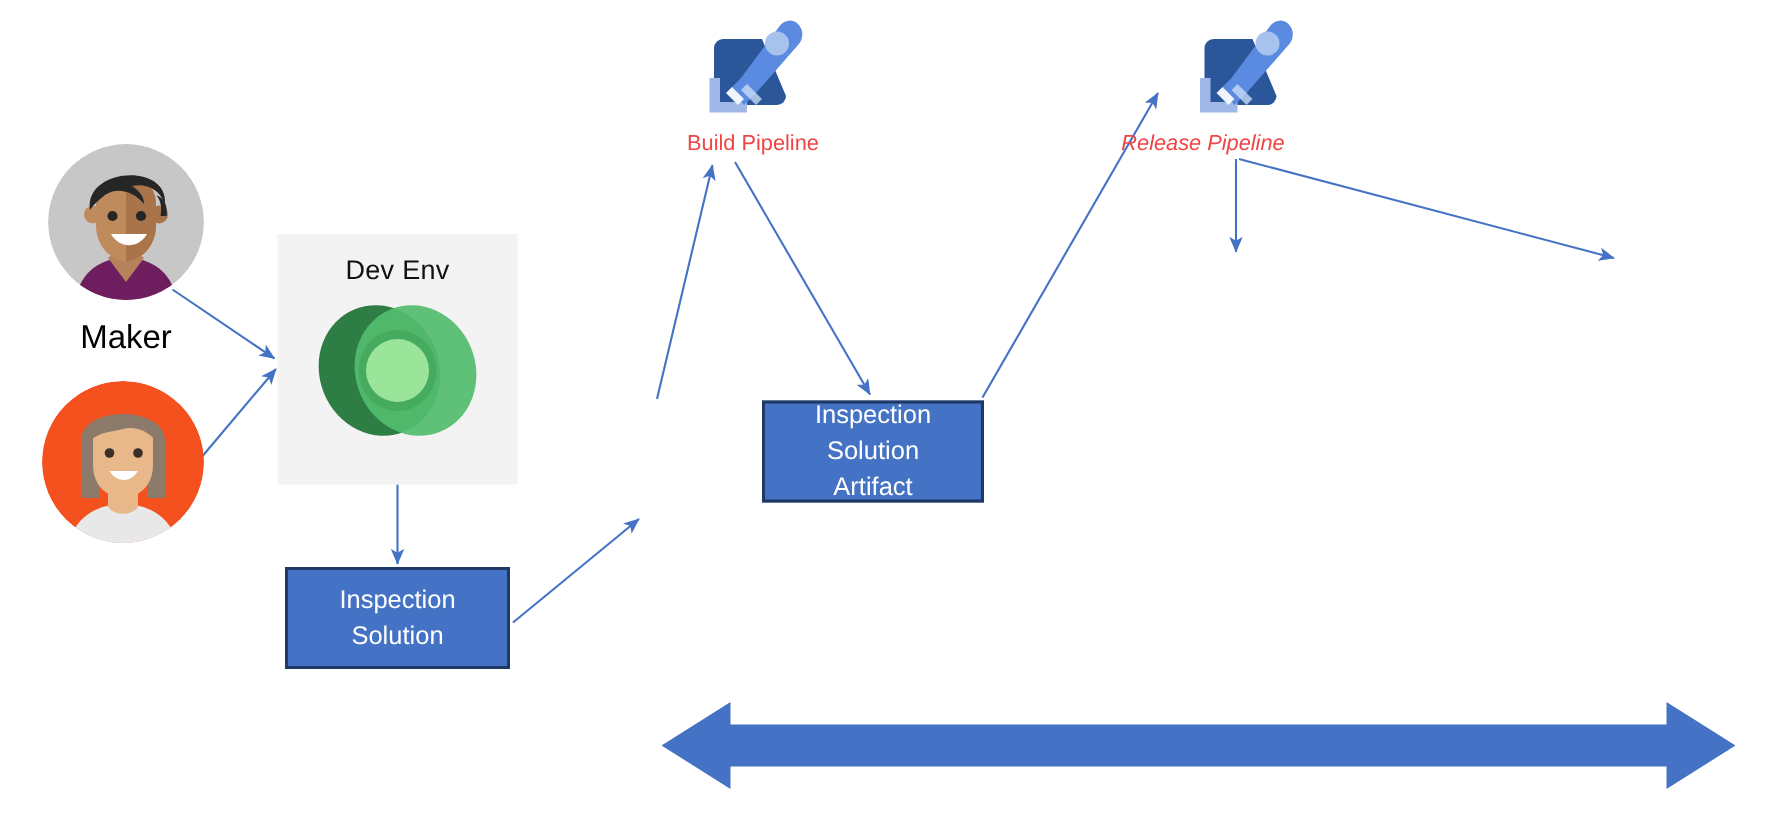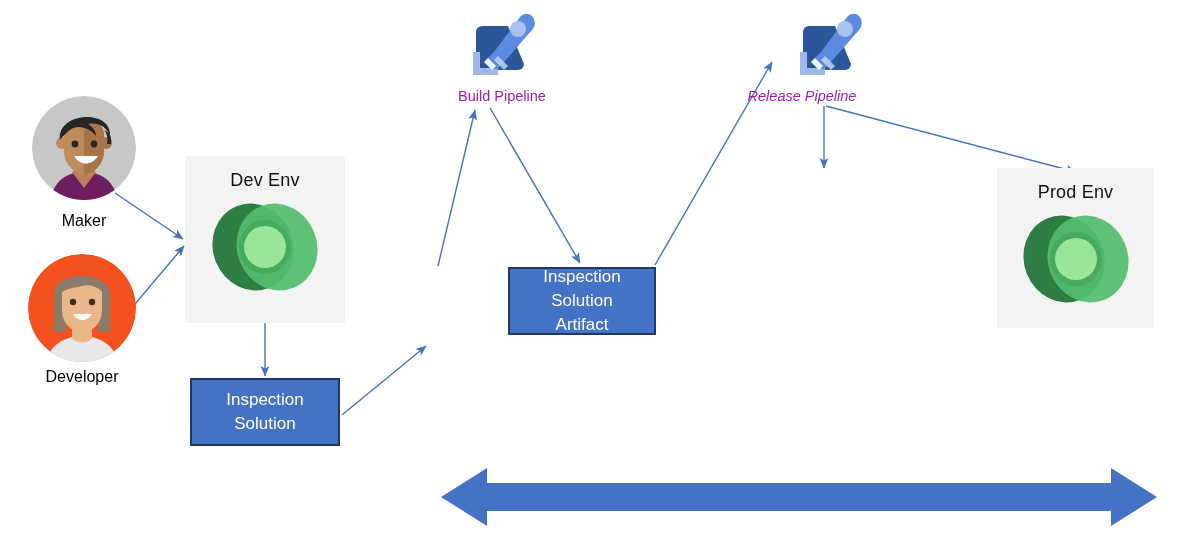--- a/index.html
+++ b/index.html
@@ -27,21 +27,21 @@
     width: 1192px;
     height: 546px;
     pointer-events: none;
   }
 
   
   .persona-label {
     position: absolute;
     text-align: center;
     color: #000000;
-    font-size: 16px;
+    font-size: 22px;
     font-family: "Liberation Sans", sans-serif;
     white-space: nowrap;
   }
 
   
   .env-card {
     position: absolute;
     background: #f3f3f3;
     display: flex;
     flex-direction: column;
@@ -85,21 +85,21 @@
     line-height: 1.35;
     font-family: "Liberation Sans", sans-serif;
     pointer-events: none;
   }
 
   
   .pipe-label {
     position: absolute;
     text-align: center;
     font-size: 14.5px;
-    color: #a21caf;
+    color: #ef4444;
     font-family: "Liberation Sans", sans-serif;
     white-space: nowrap;
   }
 
   
   .loop {
     position: absolute;
   }
   .loop-text {
     position: absolute;
@@ -197,50 +197,36 @@
 
         <path d="M32,40 C30,20 78,18 76,40 C70,32 60,30 54,32 C46,34 38,34 32,40 Z" fill="#8C7B6B"></path>
 
         <circle cx="45" cy="48" r="3.2" fill="#3A3027"></circle>
         <circle cx="64" cy="48" r="3.2" fill="#3A3027"></circle>
 
         <path d="M45,60 C50,68 59,68 64,60 Z" fill="#ffffff"></path>
       </g>
     </svg>
   </div>
-  <div class="persona-label" style="left:18px; top:368px; width:128px;">Developer</div>
 
   <div class="env-card" style="left:185px; top:156px; width:160px; height:167px;">
     <div class="env-title">Dev Env</div>
     <div class="env-logo">
       <svg width="110" height="96" viewBox="0 0 110 96">
         <g>
           <ellipse cx="43" cy="48" rx="40" ry="44" fill="#2E7D45" transform="rotate(-22 43 48)"></ellipse>
           <ellipse cx="67" cy="48" rx="40" ry="44" fill="#52BD6E" transform="rotate(-22 67 48)" opacity="0.92"></ellipse>
           <ellipse cx="55" cy="48" rx="26" ry="27" fill="#3F9E55" opacity="0.55"></ellipse>
           <circle cx="55" cy="48" r="21" fill="#9BE59B"></circle>
         </g>
       </svg>
     </div>
   </div>
 
 
-  <div class="env-card" style="left:997px; top:168px; width:157px; height:160px;">
-    <div class="env-title">Prod Env</div>
-    <div class="env-logo">
-      <svg width="110" height="96" viewBox="0 0 110 96">
-        <g>
-          <ellipse cx="43" cy="48" rx="40" ry="44" fill="#2E7D45" transform="rotate(-22 43 48)"></ellipse>
-          <ellipse cx="67" cy="48" rx="40" ry="44" fill="#52BD6E" transform="rotate(-22 67 48)" opacity="0.92"></ellipse>
-          <ellipse cx="55" cy="48" rx="26" ry="27" fill="#3F9E55" opacity="0.55"></ellipse>
-          <circle cx="55" cy="48" r="21" fill="#9BE59B"></circle>
-        </g>
-      </svg>
-    </div>
-  </div>
 
   <div class="blue-box" style="left:190px; top:378px; width:150px; height:68px;">
     <div>Inspection</div>
     <div>Solution</div>
   </div>
 
   <div class="blue-box" style="left:508px; top:267px; width:148px; height:68px;">
     <div>Inspection</div>
     <div>Solution</div>
     <div>Artifact</div>

